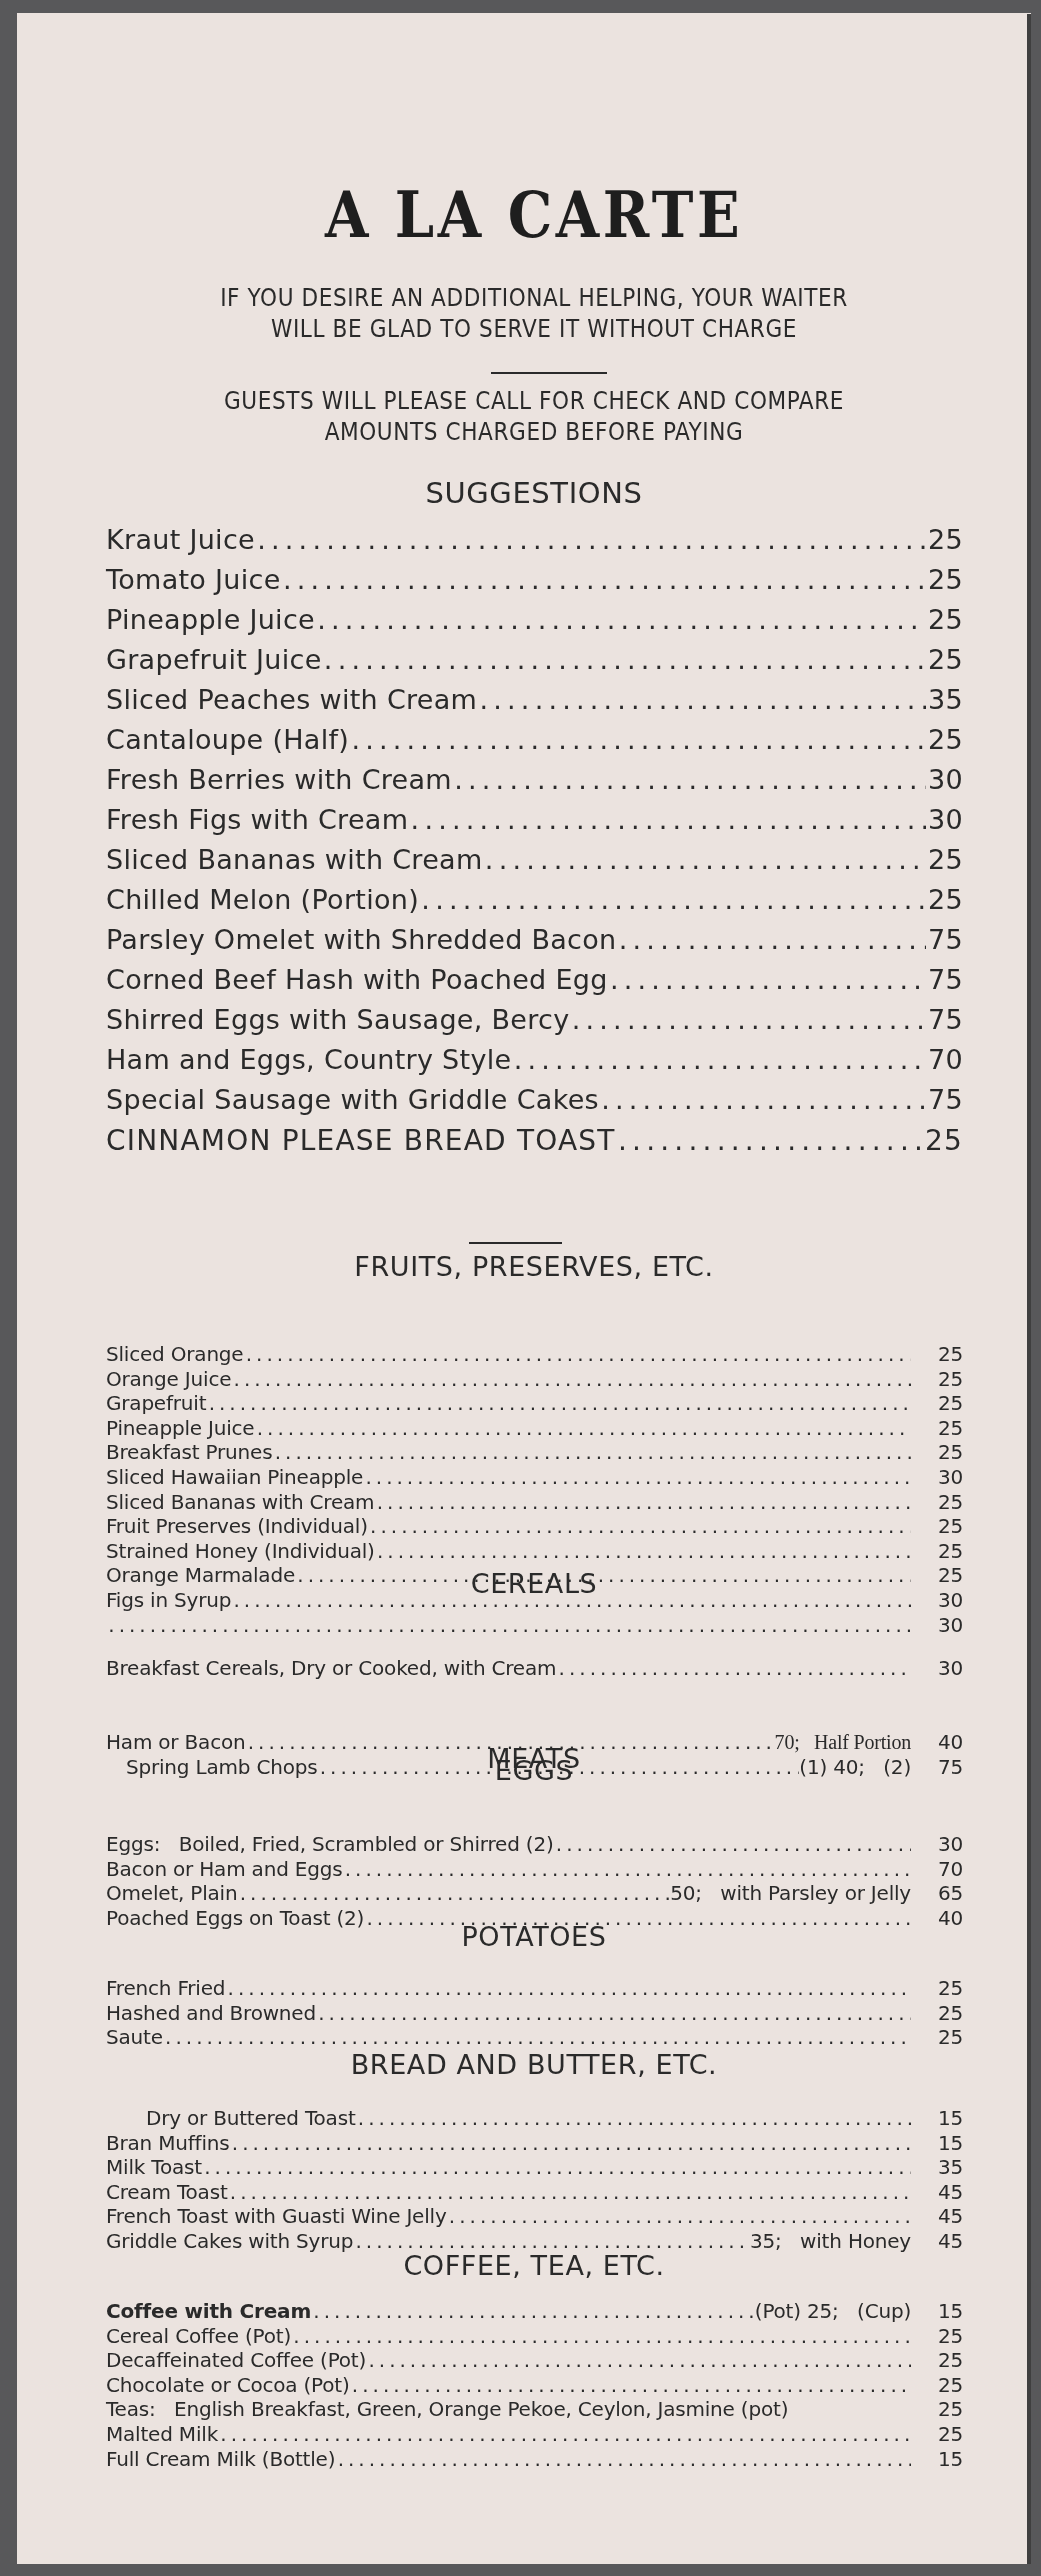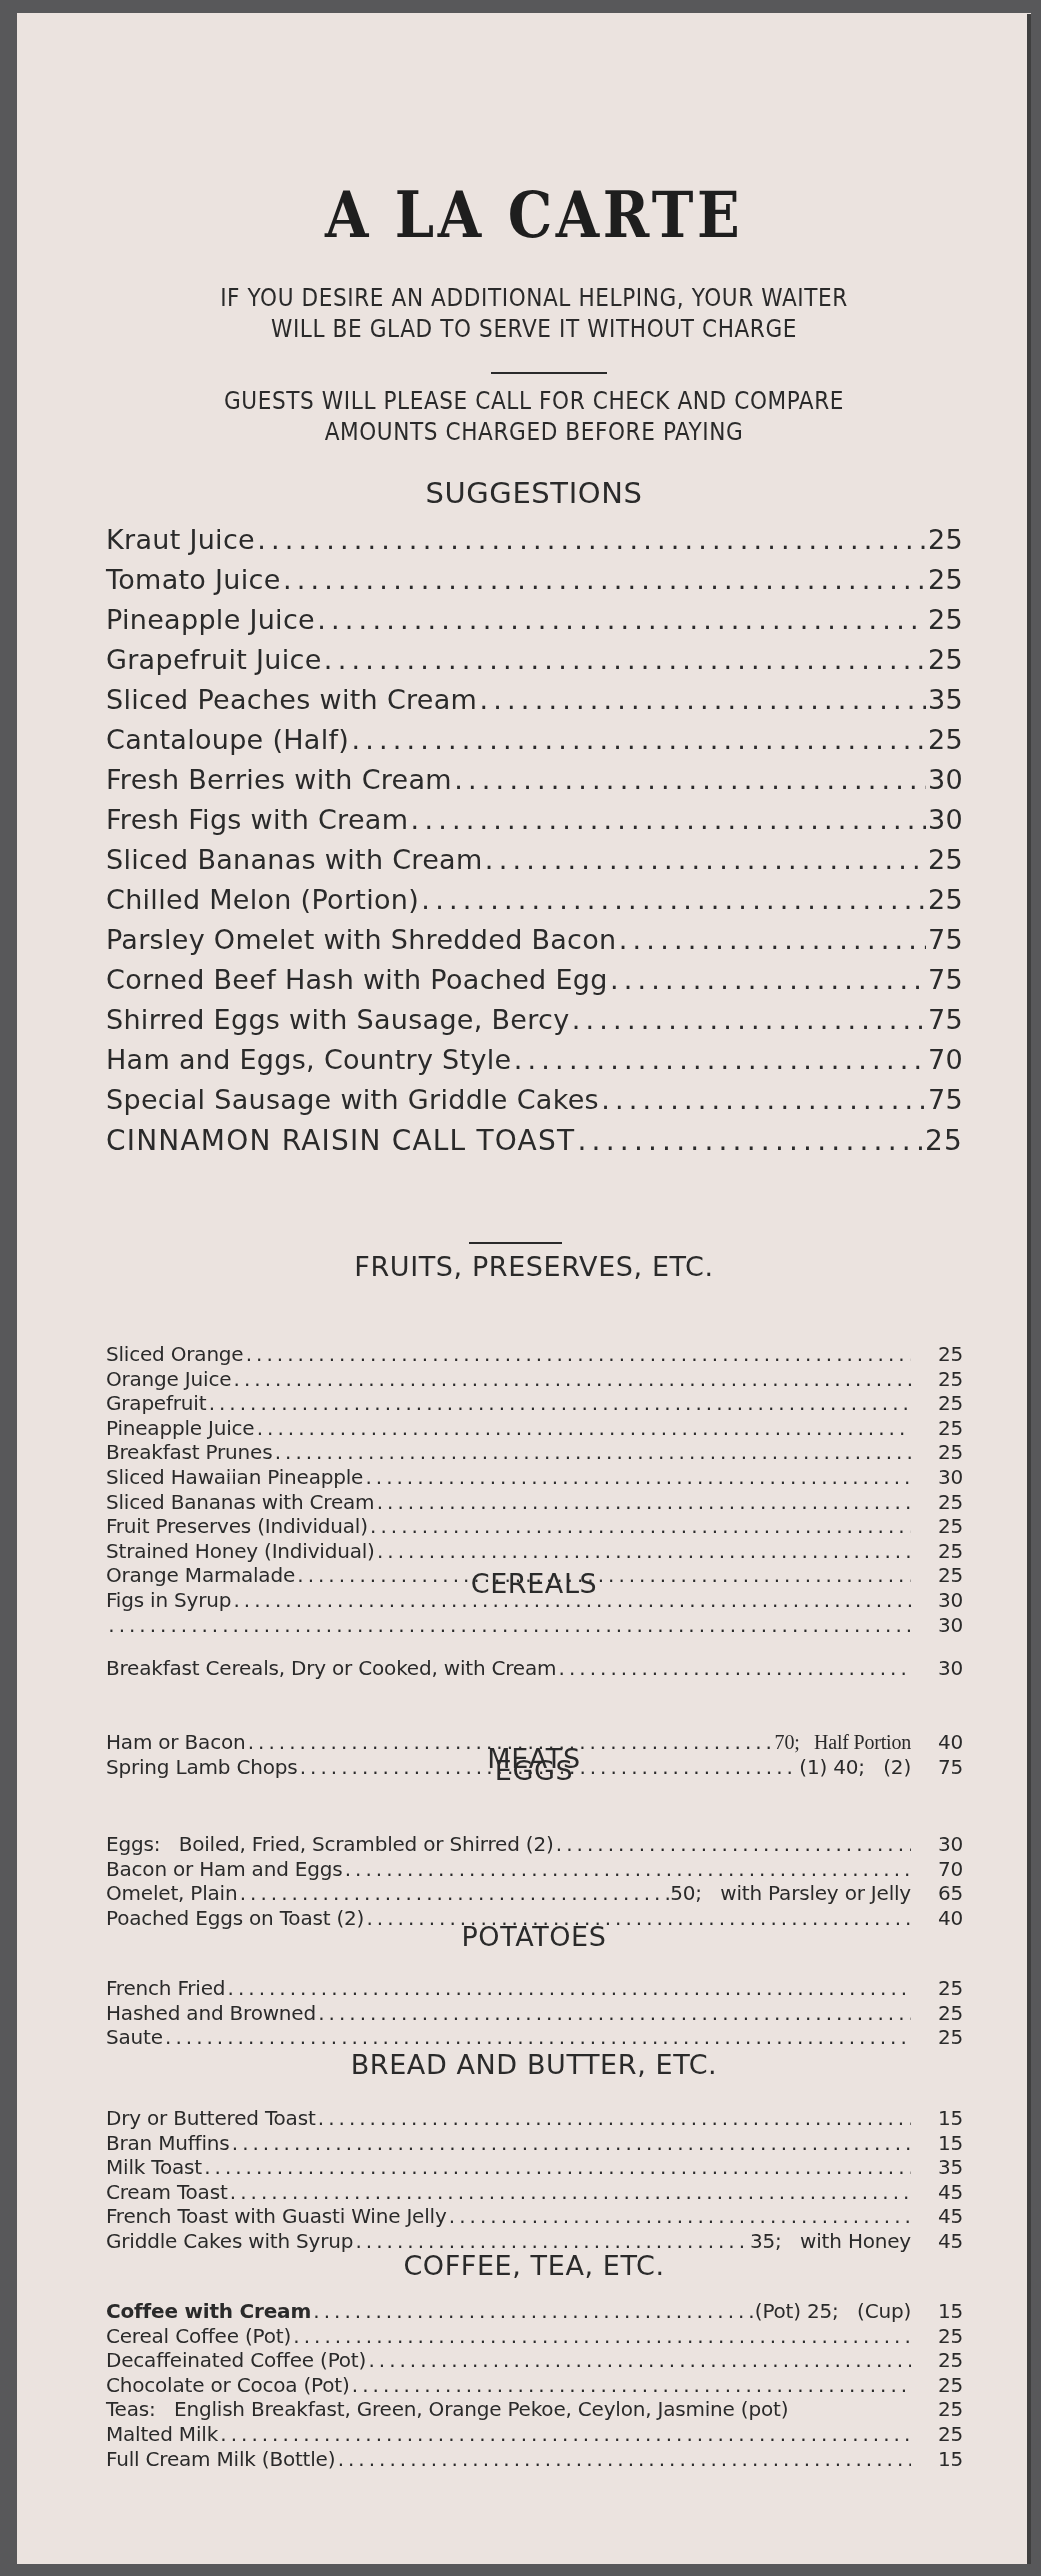--- a/index.html
+++ b/index.html
@@ -185,21 +185,21 @@
         <span class="nm" style="white-space: pre;">Ham and Eggs, Country Style</span>
         <span class="leader"></span>
         <span class="pr">70</span>
       </div>
       <div class="sugg-row">
         <span class="nm" style="white-space: pre;">Special Sausage with Griddle Cakes</span>
         <span class="leader"></span>
         <span class="pr">75</span>
       </div>
       <div class="sugg-row caps">
-        <span class="nm" style="white-space: pre;">CINNAMON RAISIN CALL TOAST</span>
+        <span class="nm" style="white-space: pre;">CINNAMON PLEASE BREAD TOAST</span>
         <span class="leader"></span>
         <span class="pr">25</span>
       </div>
     </div>
 
   <div class="short-rule" style="top:1242px; left:363px; width:93px;"></div>
 
   <div id="sections">
       <div class="heading" style="top: 1251px; font-size: 27px;">FRUITS, PRESERVES, ETC.</div>
       <div class="sm-list" style="top: 1342px;">
@@ -273,21 +273,21 @@
       </div>
       <div class="heading" style="top: 1743px; font-size: 27px;">MEATS</div>
       <div class="sm-list" style="top: 1730px;">
         <div class="sm-row">
           <span class="nm" style="white-space: pre;">Ham or Bacon</span>
           <span class="leader"></span>
           <span class="mid" style="white-space: pre; font-family: Liberation Serif, serif;">70;   Half Portion</span>
           <span class="pr">40</span>
         </div>
         <div class="sm-row">
-          <span class="nm" style="white-space: pre;">Spring Lamb Chops</span>
+          <span class="nm" style="white-space: pre; margin-left: 20px;">Spring Lamb Chops</span>
           <span class="leader"></span>
           <span class="mid" style="white-space: pre;">(1) 40;   (2)</span>
           <span class="pr">75</span>
         </div>
       </div>
       <div class="heading" style="top: 1755px; font-size: 27px;">EGGS</div>
       <div class="sm-list" style="top: 1832px;">
         <div class="sm-row">
           <span class="nm" style="white-space: pre;">Eggs:   Boiled, Fried, Scrambled or Shirred (2)</span>
           <span class="leader"></span>
@@ -324,21 +324,21 @@
         </div>
         <div class="sm-row">
           <span class="nm" style="white-space: pre;">Saute</span>
           <span class="leader"></span>
           <span class="pr">25</span>
         </div>
       </div>
       <div class="heading" style="top: 2049px; font-size: 27px;">BREAD AND BUTTER, ETC.</div>
       <div class="sm-list" style="top: 2106px;">
         <div class="sm-row">
-          <span class="nm" style="white-space: pre;">Dry or Buttered Toast</span>
+          <span class="nm" style="white-space: pre; margin-left: 40px;">Dry or Buttered Toast</span>
           <span class="leader"></span>
           <span class="pr">15</span>
         </div>
         <div class="sm-row">
           <span class="nm" style="white-space: pre;">Bran Muffins</span>
           <span class="leader"></span>
           <span class="pr">15</span>
         </div>
         <div class="sm-row">
           <span class="nm" style="white-space: pre;">Milk Toast</span>

